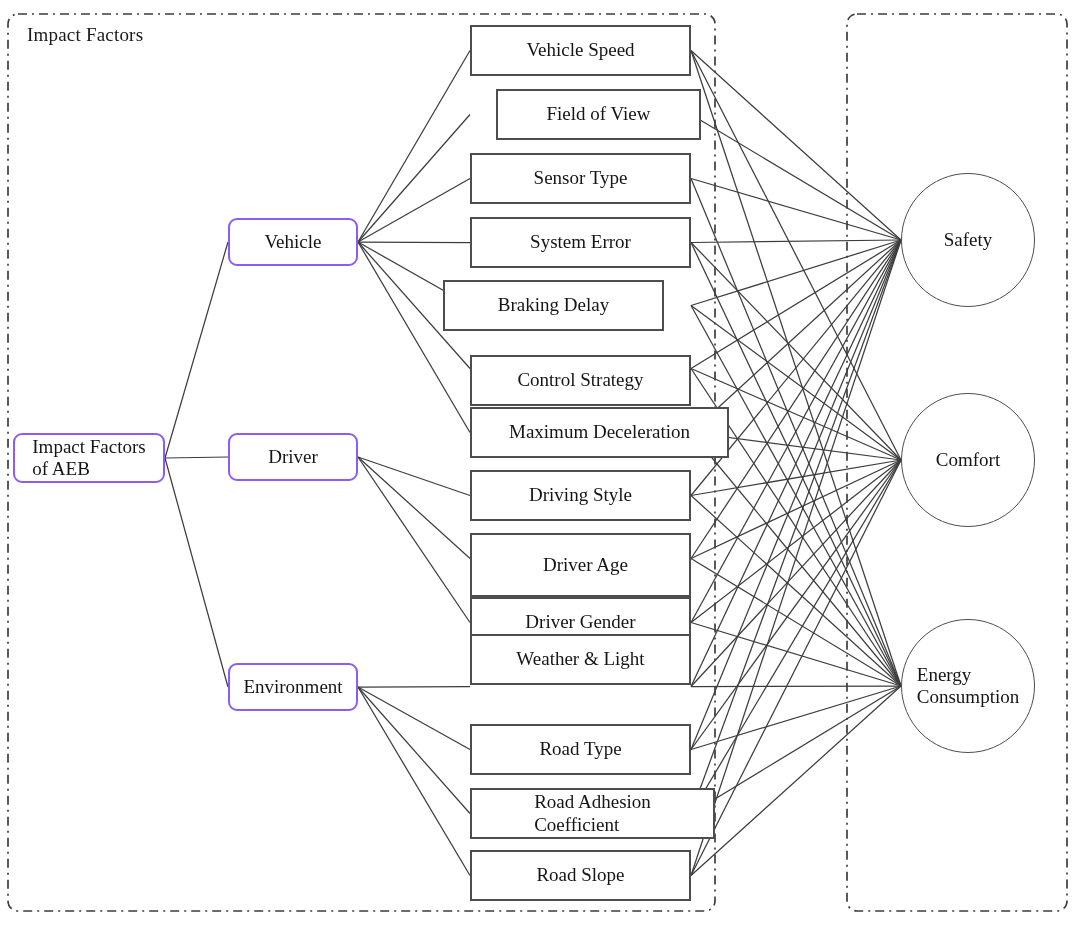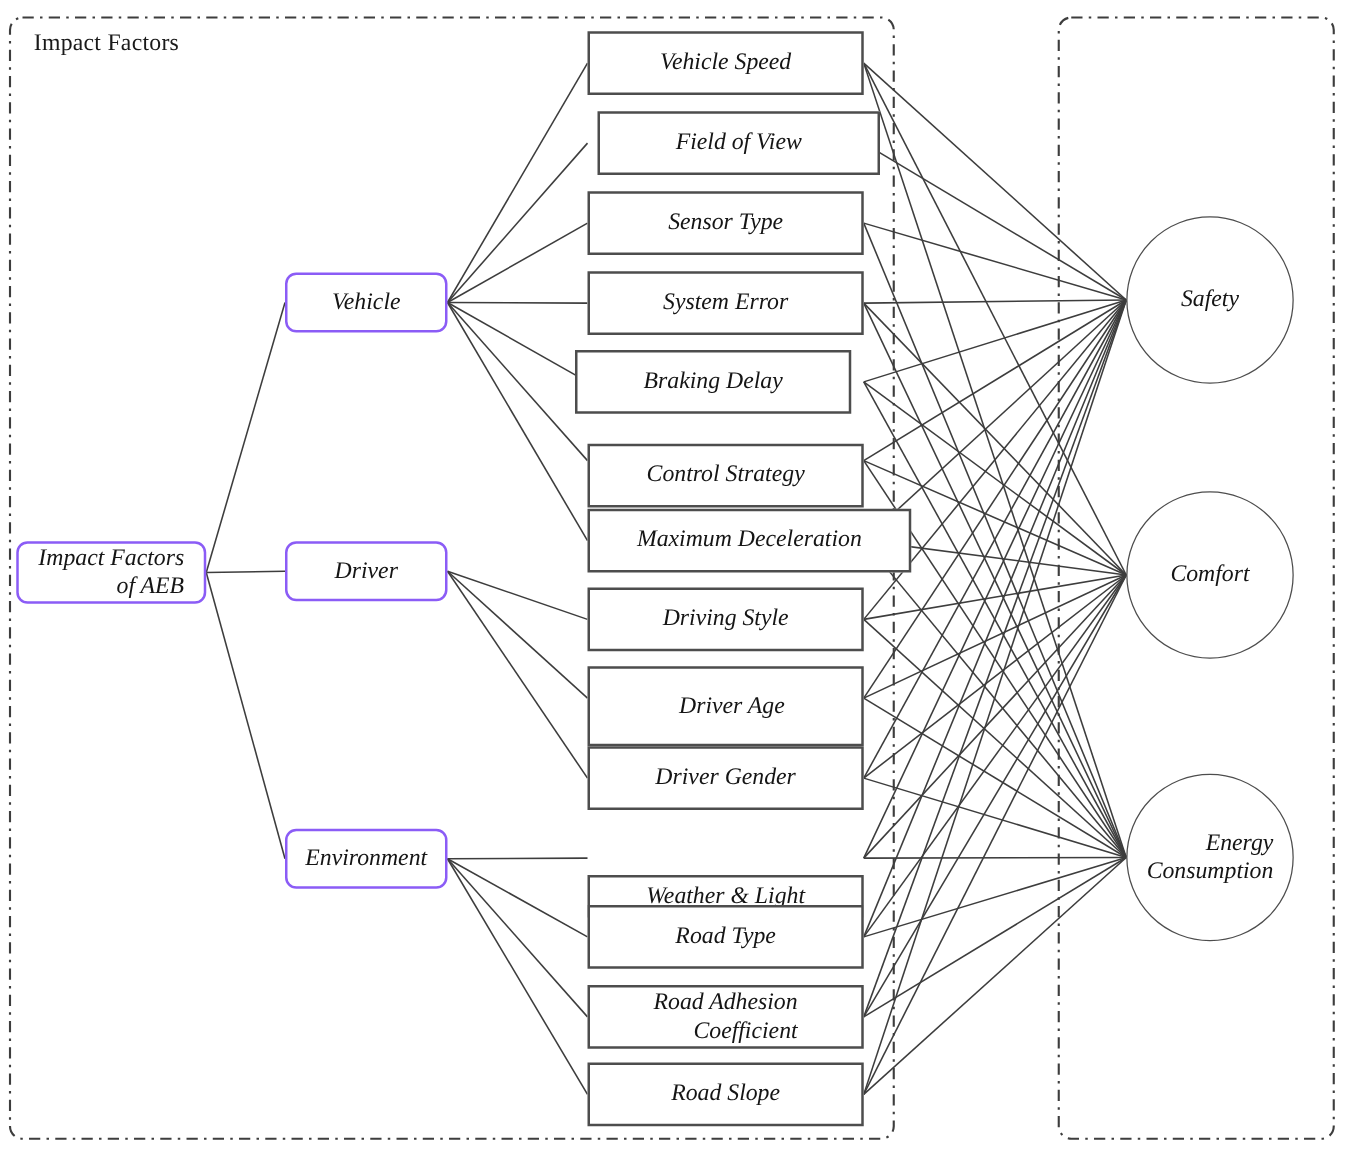--- a/index.html
+++ b/index.html
@@ -17,26 +17,25 @@
     font-size:19px;
     color:#1a1a1a;
     letter-spacing:0.2px;
   }
   #label-left{left:27px;top:24px;}
   #label-right{left:847px;top:24px;width:220px;text-align:center;}
   .node{
     position:absolute;
     box-sizing:border-box;
     display:flex;align-items:center;justify-content:center;
-    text-align:right;
+    text-align:left;
     background:#ffffff;
     font-size:19px;
     line-height:1.16;
     white-space:pre-line;
-    font-style:italic;
   }
   .factor{
     border:2px solid #4d4d4d;
   }
   .rounded{
     border:2px solid #8b5cf6;
     border-radius:9px;
   }
   .circle{
     border:1.6px solid #4d4d4d;
@@ -108,32 +107,32 @@
       <line x1="691" y1="875.5" x2="901" y2="686" stroke="#3d3d3d" stroke-width="1.25"></line>
     </svg>
   <div class="panel-label" id="label-left">Impact Factors</div>
   <div id="nodes">
       <div class="node rounded" style="left: 13px; top: 433px; width: 152px; height: 50px;">Impact Factors
 of AEB</div>
       <div class="node rounded" style="left: 228px; top: 218px; width: 130px; height: 48px;">Vehicle</div>
       <div class="node rounded" style="left: 228px; top: 433px; width: 130px; height: 48px;">Driver</div>
       <div class="node rounded" style="left: 228px; top: 663px; width: 130px; height: 48px;">Environment</div>
       <div class="node factor" style="left: 470px; top: 25px; width: 221px; height: 51px;">Vehicle Speed</div>
-      <div class="node factor" style="left: 478px; top: 89px; width: 226px; height: 51px;">Field of View</div>
+      <div class="node factor" style="left: 496px; top: 89px; width: 205px; height: 51px;">Field of View</div>
       <div class="node factor" style="left: 470px; top: 153px; width: 221px; height: 51px;">Sensor Type</div>
       <div class="node factor" style="left: 470px; top: 217px; width: 221px; height: 51px;">System Error</div>
-      <div class="node factor" style="left: 460px; top: 280px; width: 221px; height: 51px;">Braking Delay</div>
+      <div class="node factor" style="left: 443px; top: 280px; width: 221px; height: 51px;">Braking Delay</div>
       <div class="node factor" style="left: 470px; top: 343px; width: 221px; height: 51px; margin-top: 12px;">Control Strategy</div>
       <div class="node factor" style="left: 470px; top: 407px; width: 259px; height: 51px;">Maximum Deceleration</div>
       <div class="node factor" style="left: 470px; top: 470px; width: 221px; height: 51px;">Driving Style</div>
       <div class="node factor" style="left: 470px; top: 533px; width: 221px; height: 64px; padding-left: 10px;">Driver Age</div>
       <div class="node factor" style="left: 470px; top: 597px; width: 221px; height: 51px;">Driver Gender</div>
-      <div class="node factor" style="left: 470px; top: 700px; width: 221px; height: 34px;">Weather &amp; Light</div>
+      <div class="node factor" style="left: 470px; top: 634px; width: 221px; height: 51px;">Weather &amp; Light</div>
       <div class="node factor" style="left: 470px; top: 724px; width: 221px; height: 51px;">Road Type</div>
-      <div class="node factor" style="left: 470px; top: 788px; width: 221px; height: 51px;">Road Adhesion
+      <div class="node factor" style="left: 470px; top: 788px; width: 245px; height: 51px;">Road Adhesion
 Coefficient</div>
       <div class="node factor" style="left: 470px; top: 850px; width: 221px; height: 51px;">Road Slope</div>
       <div class="node circle" style="left: 901px; top: 173px; width: 134px; height: 134px;">Safety</div>
       <div class="node circle" style="left: 901px; top: 393px; width: 134px; height: 134px;">Comfort</div>
       <div class="node circle" style="left: 901px; top: 619px; width: 134px; height: 134px;">Energy
 Consumption</div>
     </div>
 </div>
 
 </body></html>

